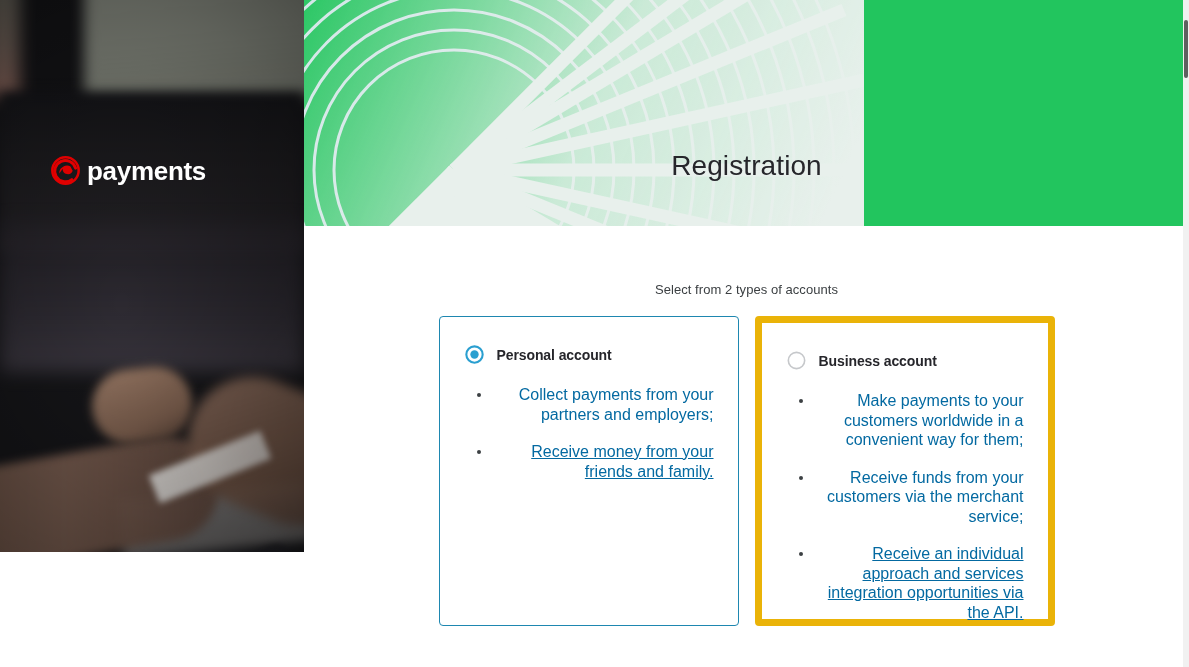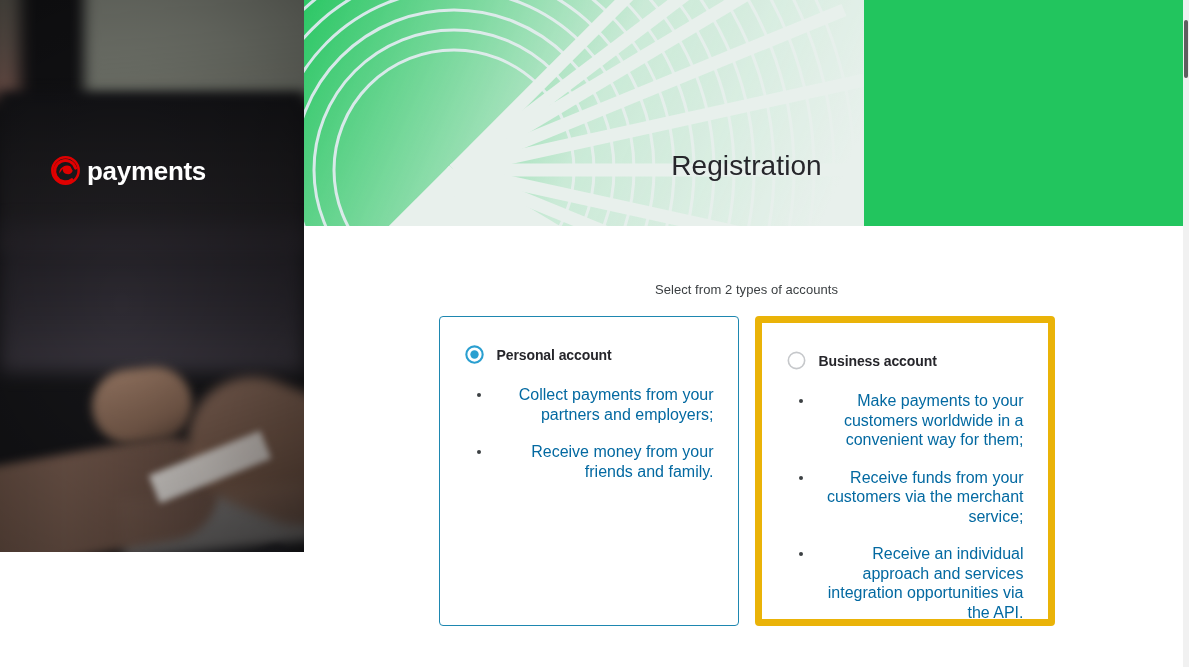--- a/index.html
+++ b/index.html
@@ -147,21 +147,21 @@
   .card-head { display:flex; align-items:center; gap:13px; padding-left:7px; }
   .radio { width:19px; height:19px; flex:0 0 19px; }
   .card-title { font-size:14px; font-weight:700; color:#26262b; letter-spacing:-.1px; }
 
   .bullets { margin:21px 0 0 0; padding:0 6px 0 32px; list-style:none; }
   .bullets li {
     position:relative;
     font-size:16px; line-height:19.5px; color:#0369a1;
     margin-bottom:18px;
   }
-  .bullets li:last-child { margin-bottom:0; }
+  .bullets li:last-child { margin-bottom:0;text-decoration:underline; }
   .bullets li::before {
     content:""; position:absolute; left:-13px; top:8px;
     width:4px; height:4px; border-radius:50%; background:#3c4043;
   }
 
   
   .scrollbar-track {
     position:absolute; right:0; top:0; width:6px; height:667px;
     background:#f1f1f1;
   }

